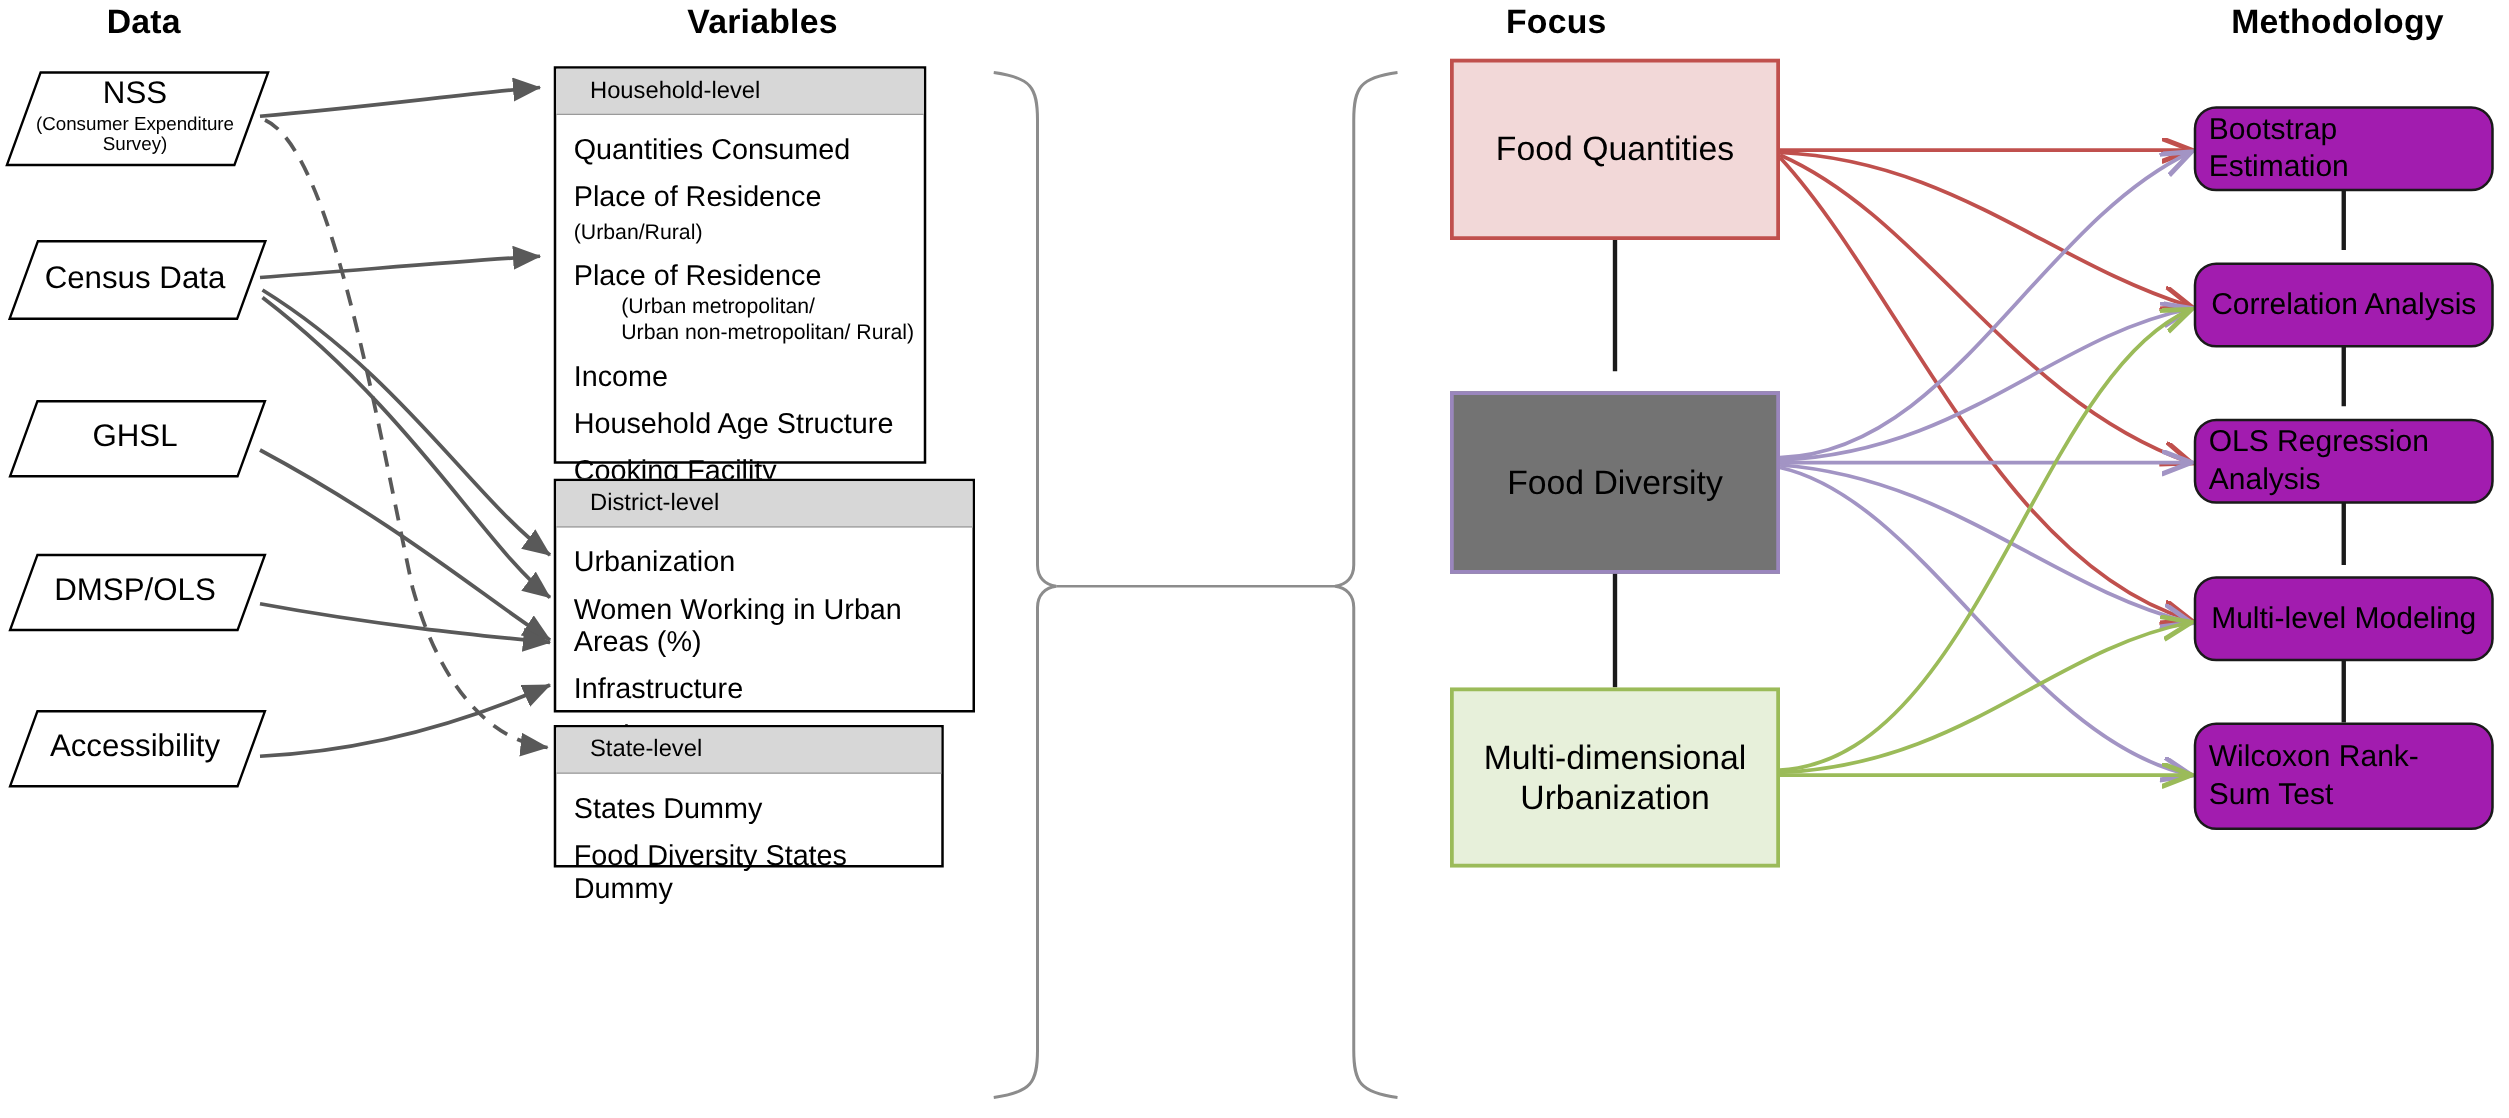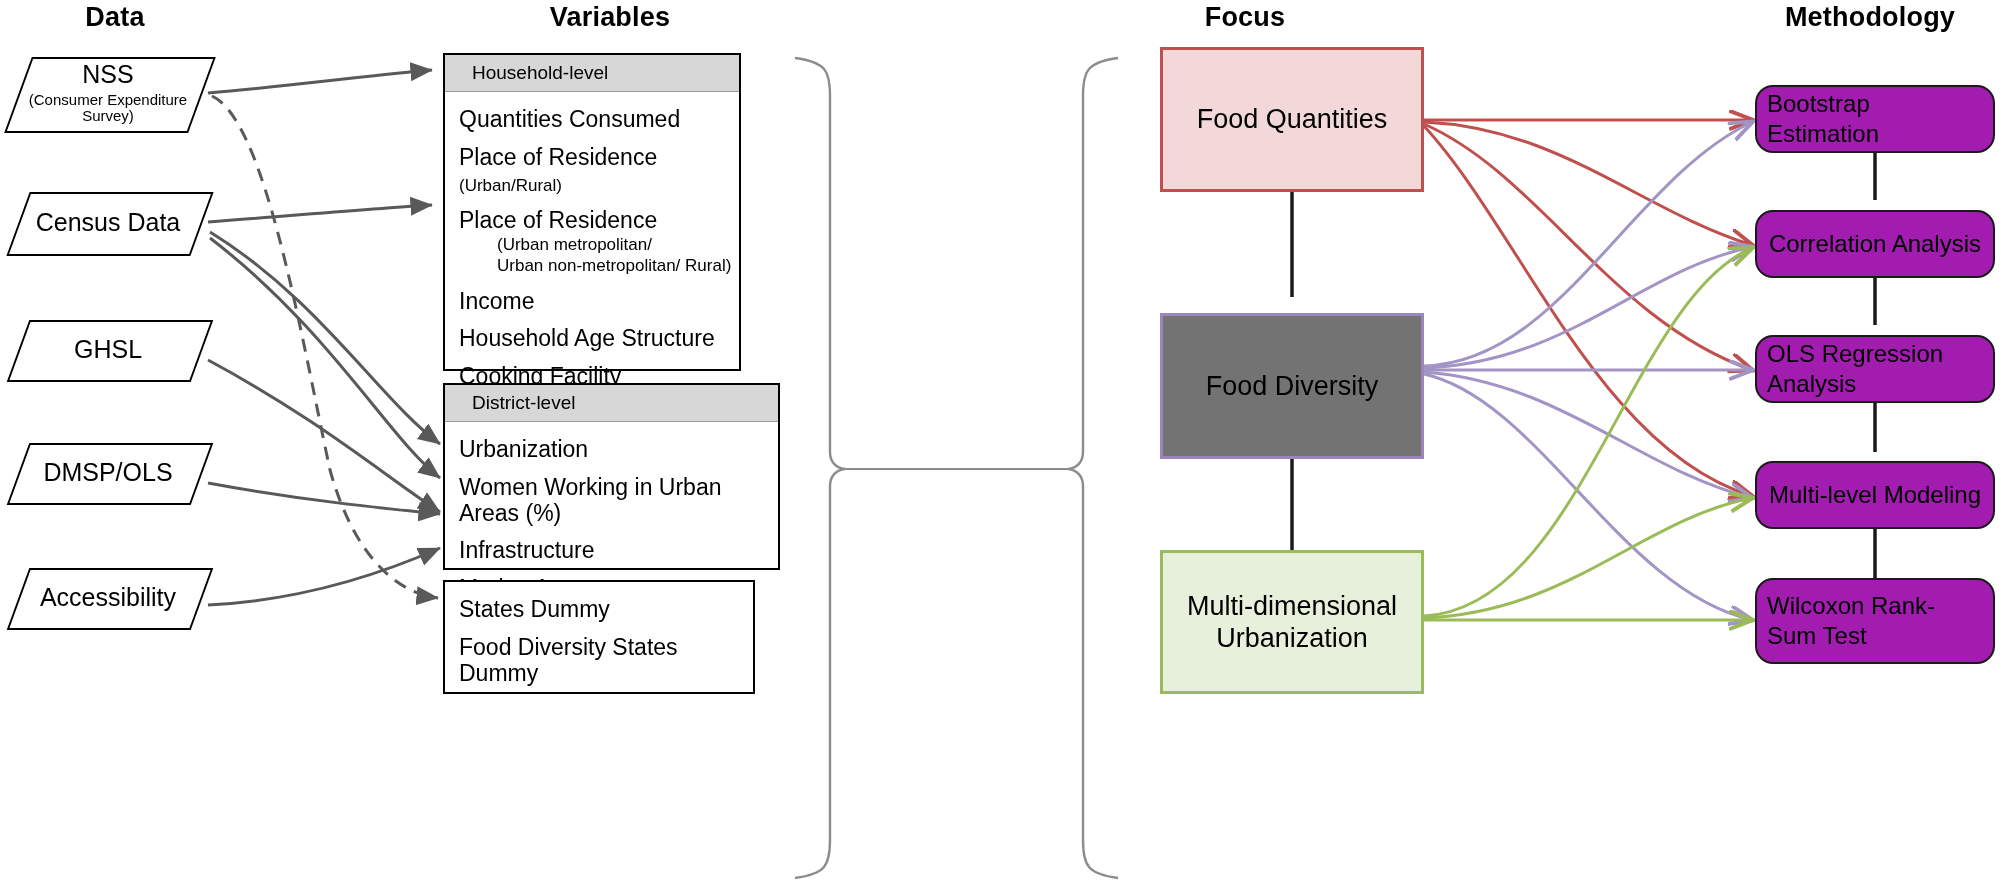--- a/index.html
+++ b/index.html
@@ -194,20 +194,21 @@
       <div class="vitem">
         <span>Infrastructure</span>
       </div>
       <div class="vitem">
         <span>Market Access</span>
       </div>
     </div>
   </div>
 
   <div class="vbox" style="left:443px;top:580px;width:312px;height:114px;">
+    <div class="vbox-head">State-level</div>
     <div class="vbox-body">
       <div class="vitem">
         <span>States Dummy</span>
       </div>
       <div class="vitem">
         <span>Food Diversity States Dummy</span>
       </div>
     </div>
   </div>
 

